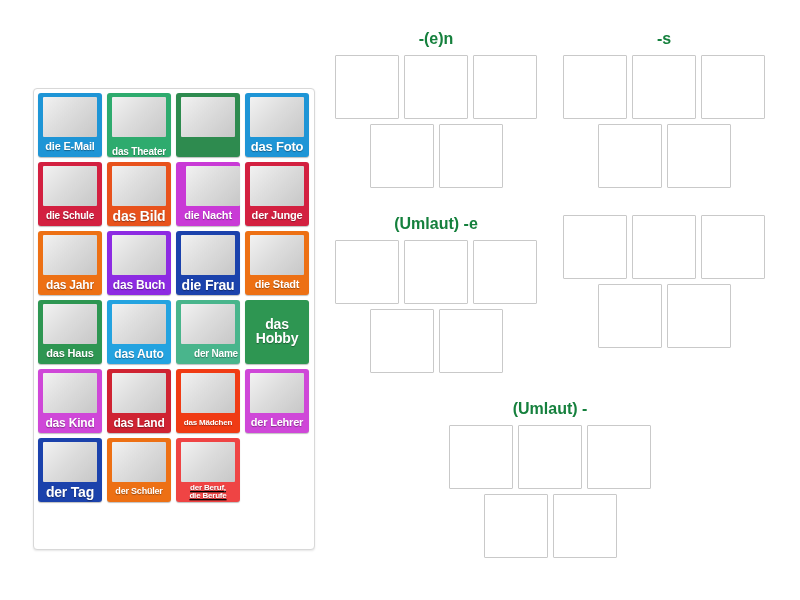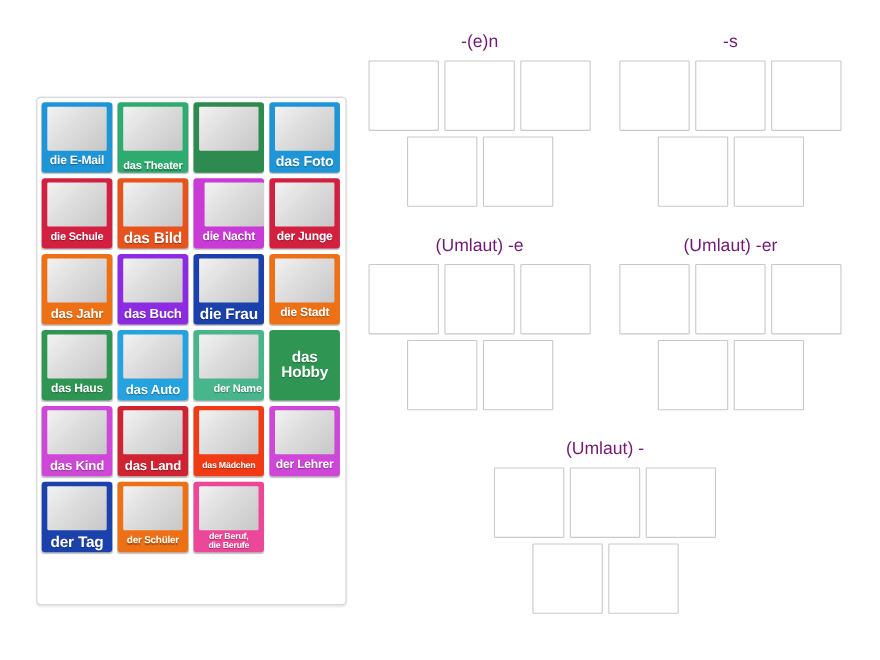--- a/index.html
+++ b/index.html
@@ -63,23 +63,23 @@
     padding: 0 1px;
     letter-spacing: -0.2px;
   }
   .card.noimg .cap { padding-bottom: 2px; }
   .card.noimg { justify-content: center; }
 
   
   .group { position: absolute; }
   .group-title {
     text-align: center;
-    color: #701a75;
+    color: #15803d;
     font-size: 16px;
-    font-weight: normal;
+    font-weight: bold;
     margin-bottom: 7px;
     white-space: nowrap;
   }
   .slot-row { display: flex; gap: 5px; }
   .slot-row.indent { margin-top: 5px; padding-left: 35px; }
   .slot {
     width: 64px; height: 64px;
     border: 1px solid #c9c9c9;
     background: #ffffff;
     border-radius: 1px;
@@ -172,21 +172,21 @@
           <div class="cap" style="font-size: 11px;">der Lehrer</div>
         </div>
         <div class="card" style="background: rgb(27, 66, 172);">
           <div class="pic" style="background: linear-gradient(135deg, rgb(242, 242, 242) 0%, rgb(221, 221, 221) 45%, rgb(199, 199, 199) 100%);"></div>
           <div class="cap" style="font-size: 14px;">der Tag</div>
         </div>
         <div class="card" style="background: rgb(237, 112, 20);">
           <div class="pic" style="background: linear-gradient(135deg, rgb(242, 242, 242) 0%, rgb(221, 221, 221) 45%, rgb(199, 199, 199) 100%);"></div>
           <div class="cap" style="font-size: 9px;">der Schüler</div>
         </div>
-        <div class="card" style="background: #ec4899;">
+        <div class="card" style="background: #ef4444; text-decoration: underline;">
           <div class="pic" style="background: linear-gradient(135deg, rgb(242, 242, 242) 0%, rgb(221, 221, 221) 45%, rgb(199, 199, 199) 100%);"></div>
           <div class="cap" style="font-size: 8px; white-space: pre-line;">der Beruf,
 die Berufe</div>
         </div>
       </div>
   </div>
 
   <div class="group" id="grp0" style="left:335px; top:30px;">
     <div class="group-title">-(e)n</div>
     <div class="slot-row">
@@ -220,21 +220,20 @@
         <div class="slot"></div>
         <div class="slot"></div>
       </div>
     <div class="slot-row indent">
         <div class="slot"></div>
         <div class="slot"></div>
       </div>
   </div>
 
   <div class="group" id="grp3" style="left:563px; top:215px;">
-    <div class="group-title">(Umlaut) -er</div>
     <div class="slot-row">
         <div class="slot"></div>
         <div class="slot"></div>
         <div class="slot"></div>
       </div>
     <div class="slot-row indent">
         <div class="slot"></div>
         <div class="slot"></div>
       </div>
   </div>

